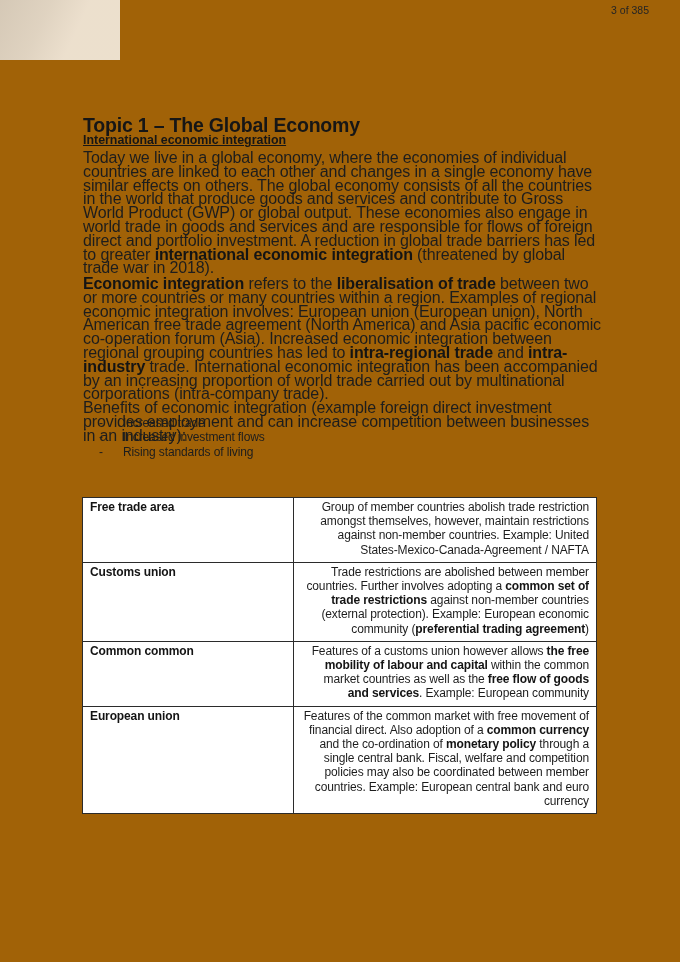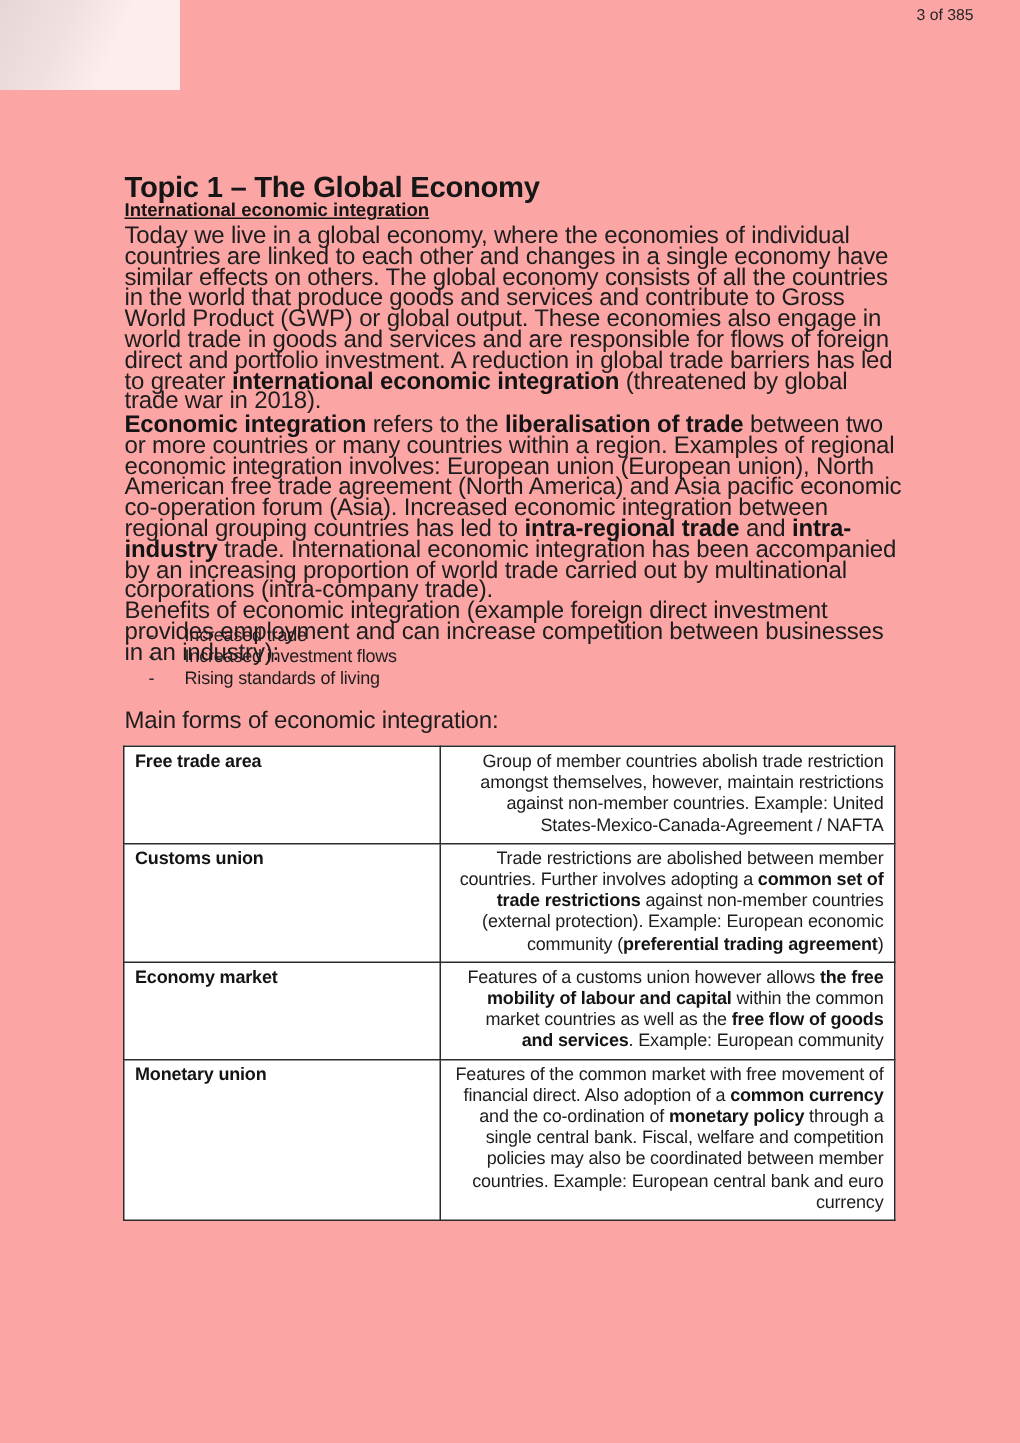--- a/index.html
+++ b/index.html
@@ -5,21 +5,21 @@
   * { box-sizing: border-box; }
   html, body { margin: 0; padding: 0; }
   body {
     width: 680px; height: 962px;
     background: #ffffff;
     font-family: "Liberation Sans", sans-serif;
     color: #1d1d1d;
     position: relative;
     overflow: hidden;
   }
-  .page { position: relative; width: 680px; height: 962px; background: #fca5a5; }
+  .page { position: relative; width: 680px; height: 962px; background: #a16207; }
   .corner-shade {
     position: absolute; top: 0; left: 0; width: 120px; height: 60px;
     background: linear-gradient(115deg, #e2e2e2 0%, #efefef 35%, #ffffff 62%);
     opacity: .8;
   }
   .page-number {
     position: absolute; top: 4px; right: 31px;
     font-size: 10.5px; color: #252525;
   }
   .abs { position: absolute; left: 83px; width: 519px; }
@@ -90,36 +90,35 @@
     <li>
       <span class="dash">-</span>
       <span>Increased investment flows</span>
     </li>
     <li>
       <span class="dash">-</span>
       <span>Rising standards of living</span>
     </li>
   </ul>
 
-  <p class="abs para table-intro">Main forms of economic integration:</p>
 
   <table class="forms-table">
     <tbody>
       <tr>
         <td class="term">Free trade area</td>
         <td class="def"><span>Group of member countries abolish trade restriction amongst themselves, however, maintain restrictions against non-member countries. Example: United States-Mexico-Canada-Agreement / NAFTA</span></td>
       </tr>
       <tr>
         <td class="term">Customs union</td>
         <td class="def"><span>Trade restrictions are abolished between member countries. Further involves adopting a </span><b>common set of trade restrictions</b><span> against non-member countries (external protection). Example: European economic community (</span><b>preferential trading agreement</b><span>)</span></td>
       </tr>
       <tr>
-        <td class="term">Economy market</td>
+        <td class="term">Common common</td>
         <td class="def"><span>Features of a customs union however allows </span><b>the free mobility of labour and capital</b><span> within the common market countries as well as the </span><b>free flow of goods and services</b><span>. Example: European community</span></td>
       </tr>
       <tr>
-        <td class="term">Monetary union</td>
+        <td class="term">European union</td>
         <td class="def"><span>Features of the common market with free movement of financial direct. Also adoption of a </span><b>common currency</b><span> and the co-ordination of </span><b>monetary policy</b><span> through a single central bank. Fiscal, welfare and competition policies may also be coordinated between member countries. Example: European central bank and euro currency</span></td>
       </tr>
     </tbody>
   </table>
 
 </div>
 
 </body></html>

